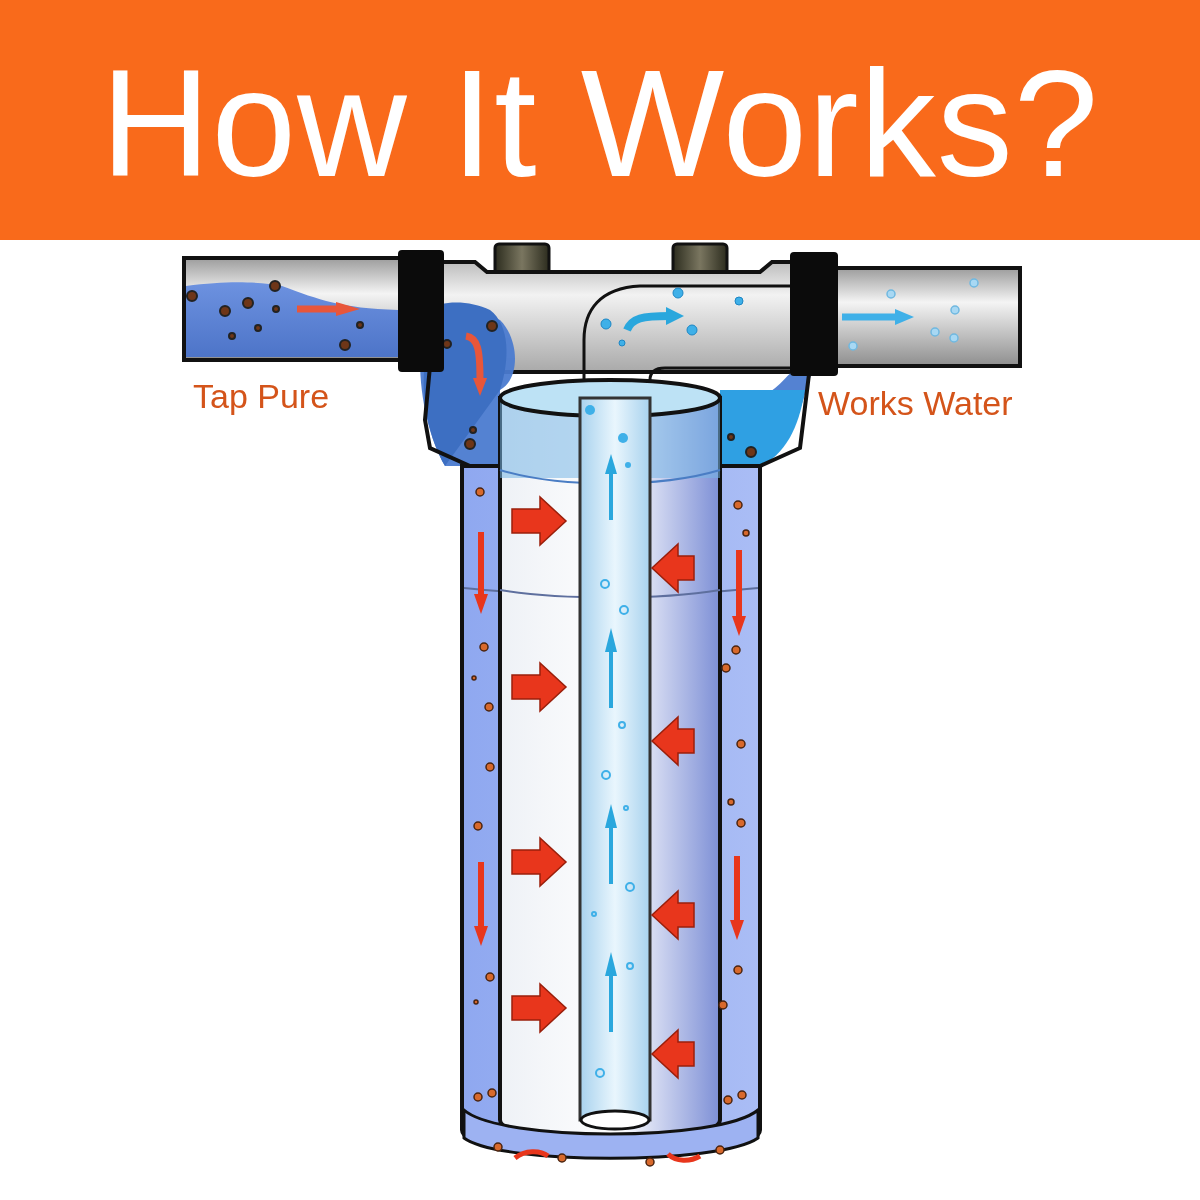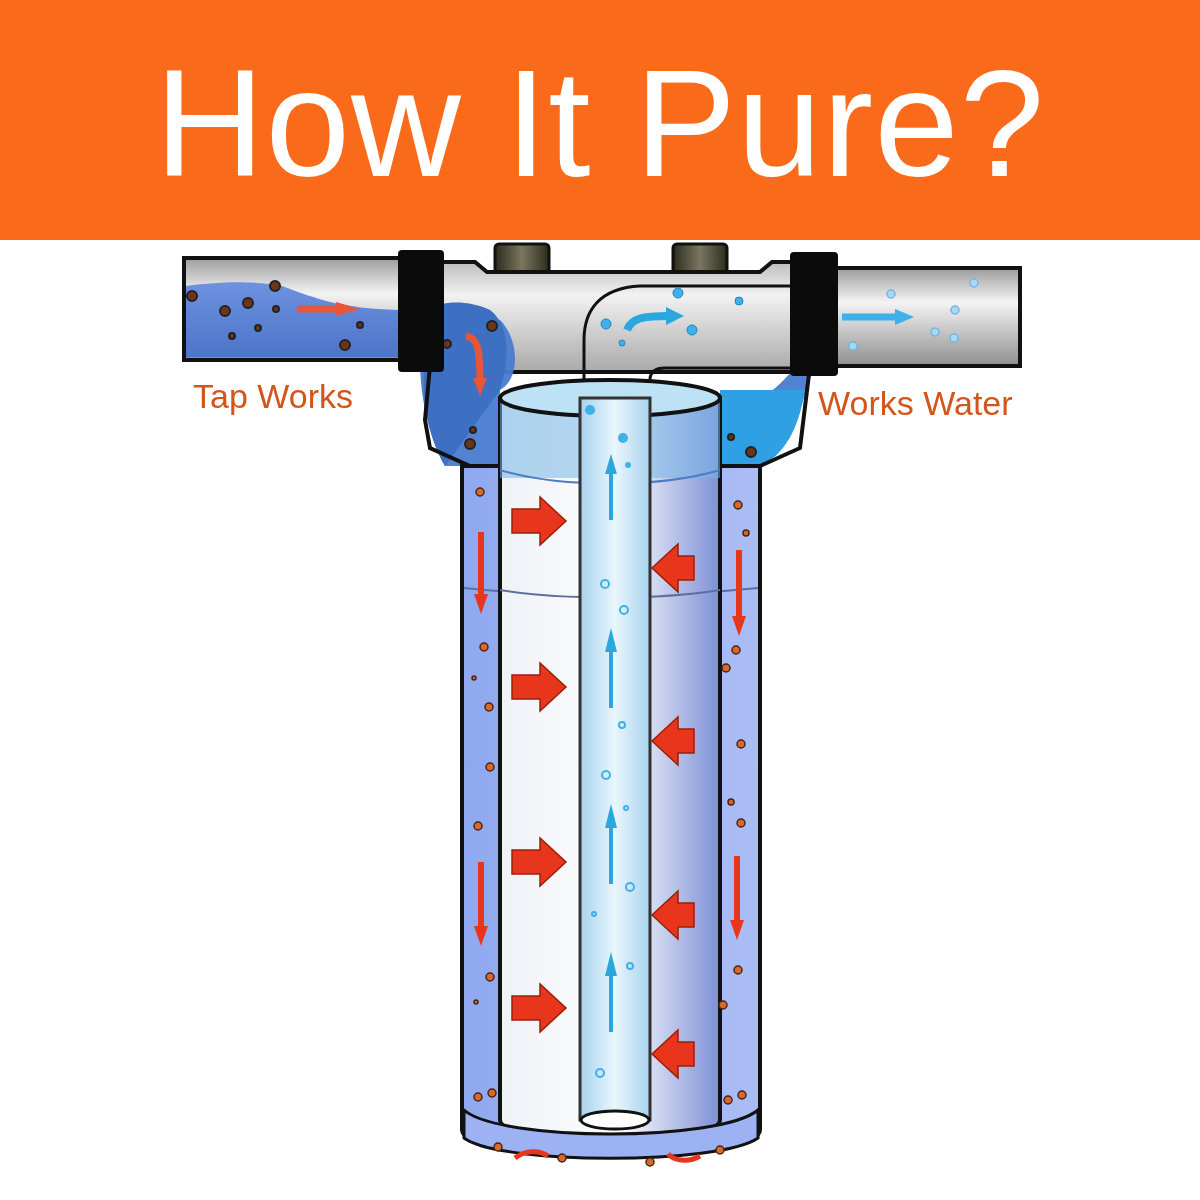--- a/index.html
+++ b/index.html
@@ -6,21 +6,21 @@
   body { width:1200px; height:1200px; background:#ffffff; position:relative; overflow:hidden; font-family:"Liberation Sans", sans-serif; }
   .banner { position:absolute; left:0; top:0; width:1200px; height:240px; background:#f96a1b; display:flex; align-items:center; justify-content:center; }
   .banner h1 { margin:0; color:#ffffff; font-family:"Liberation Sans", sans-serif; font-weight:400; font-size:152px; letter-spacing:1px; line-height:1; padding-top:6px; }
   .label { position:absolute; color:#d4541a; font-size:34px; font-family:"Liberation Sans", sans-serif; }
   svg.diagram { position:absolute; left:0; top:240px; }
 </style>
 </head>
 <body>
 
 <div class="banner">
-  <h1>How It Pure?</h1>
+  <h1>How It Works?</h1>
 </div>
 
 <svg class="diagram" width="1200" height="960" viewBox="0 240 1200 960">
   <defs>
     <linearGradient id="pipeGrad" x1="0" y1="0" x2="0" y2="1">
       <stop offset="0" stop-color="#9c9c9c"></stop>
       <stop offset="0.35" stop-color="#f4f4f4"></stop>
       <stop offset="1" stop-color="#8e8e8e"></stop>
     </linearGradient>
     <linearGradient id="headGrad" x1="0" y1="0" x2="0" y2="1">
@@ -228,14 +228,14 @@
     <circle cx="492" cy="1093" r="4"></circle>
       <circle cx="742" cy="1095" r="4"></circle>
       <circle cx="728" cy="1100" r="4"></circle>
     <circle cx="498" cy="1147" r="4"></circle>
       <circle cx="562" cy="1158" r="4"></circle>
       <circle cx="650" cy="1162" r="4"></circle>
     <circle cx="720" cy="1150" r="4"></circle>
   </g>
 </svg>
 
-<div class="label" style="left:193px; top:377px;">Tap Works</div>
+<div class="label" style="left:193px; top:377px;">Tap Pure</div>
 <div class="label" style="left:818px; top:384px;">Works Water</div>
 
 </body></html>

